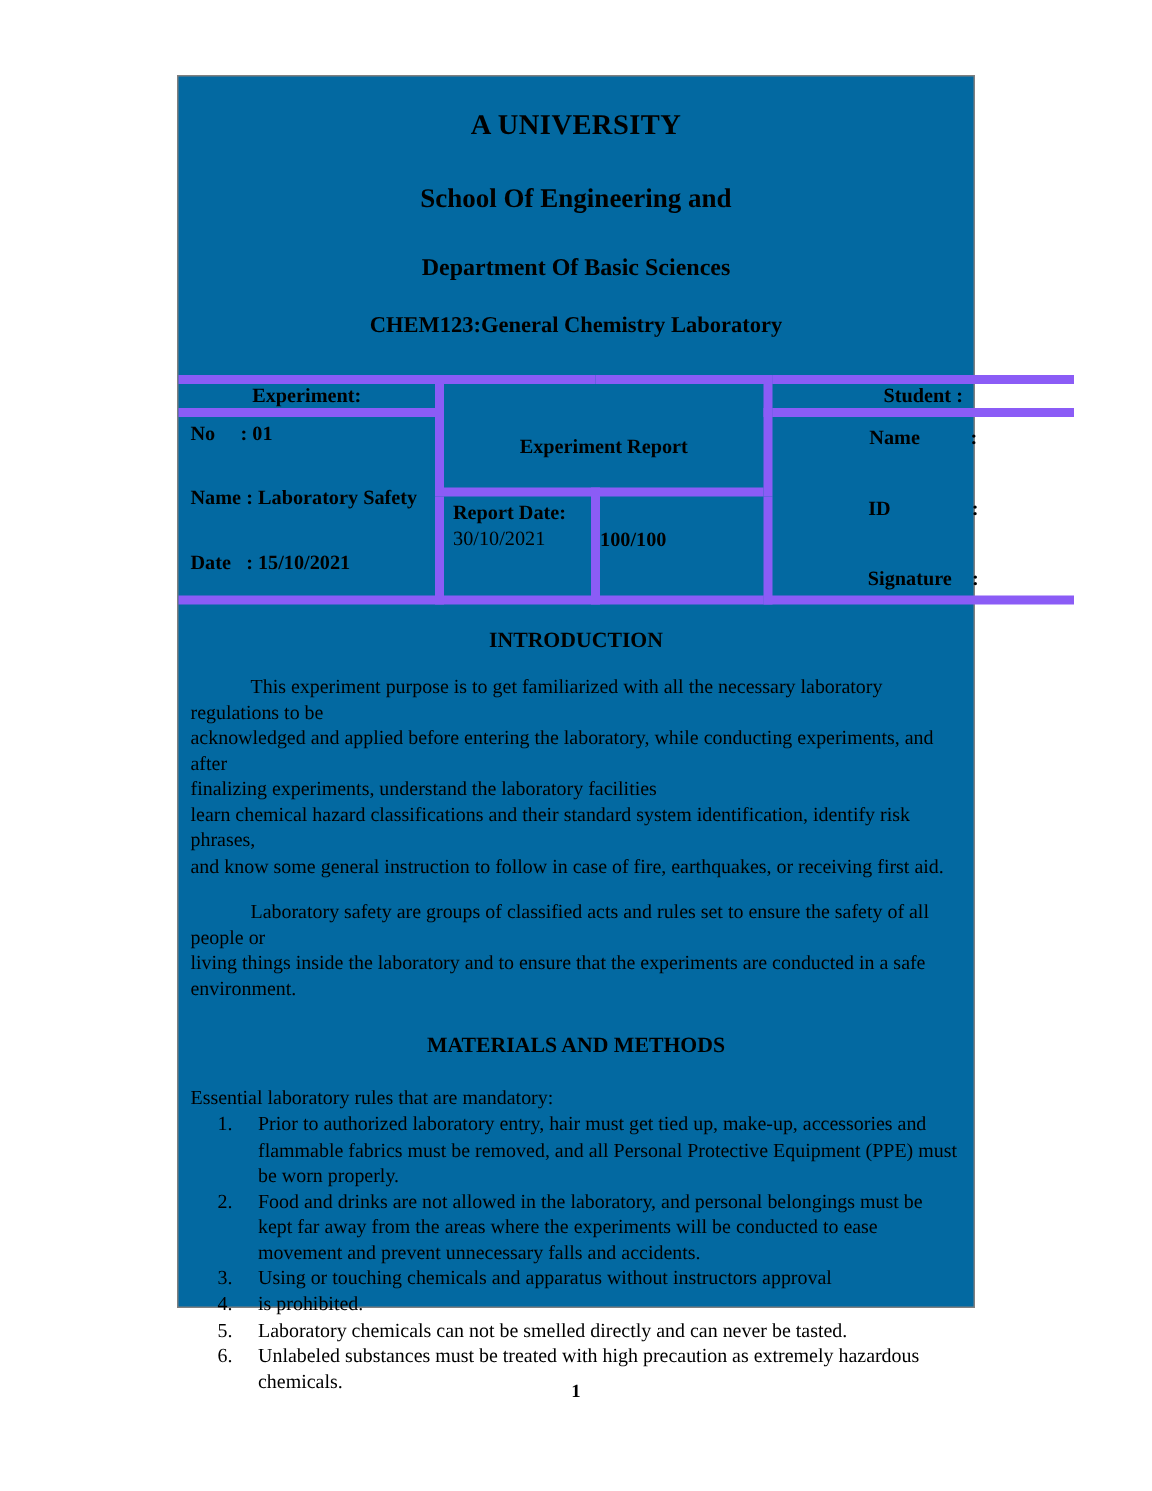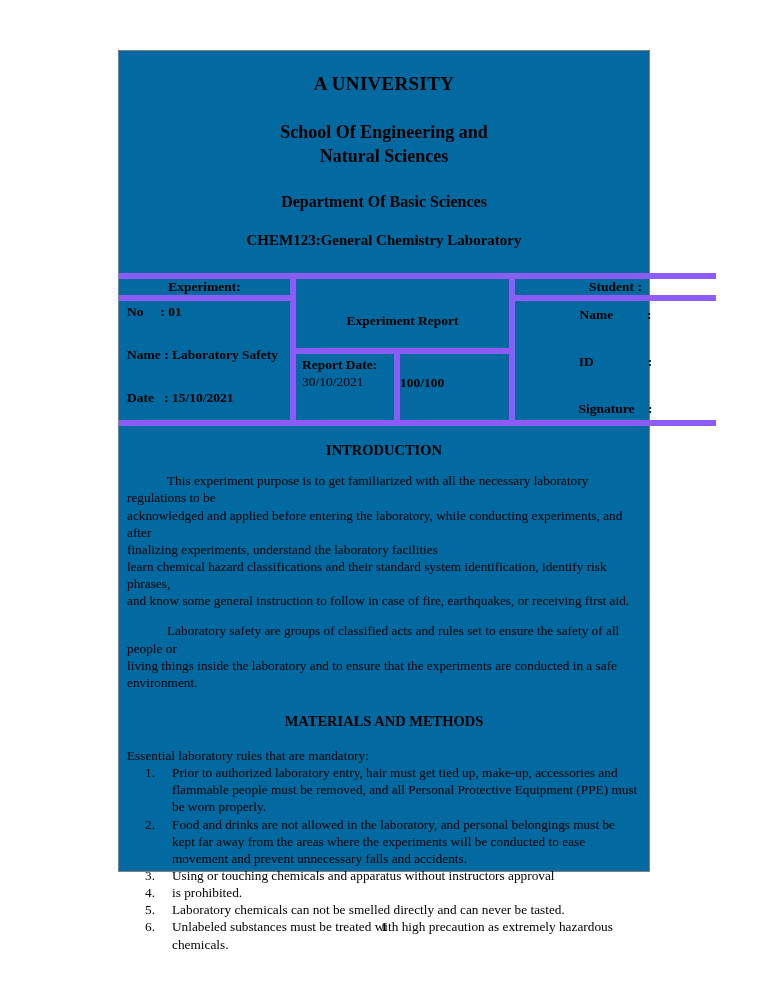--- a/index.html
+++ b/index.html
@@ -184,21 +184,20 @@
 </head>
 <body>
 
 <div id="page-frame">
   <div class="inner">
 
     <div class="title-block">
       <div class="univ-title">A UNIVERSITY</div>
       <div class="school-title">
         <div>School Of Engineering and</div>
-        <div>Natural Sciences</div>
       </div>
       <div class="dept-title">Department Of Basic Sciences</div>
       <div class="course-title">CHEM123:General Chemistry Laboratory</div>
     </div>
 
     <table class="info-table">
       <colgroup>
         <col style="width:174px">
         <col style="width:104px">
         <col style="width:115px">
@@ -250,21 +249,21 @@
       <span class="indent"></span><span>Laboratory safety are groups of classified acts and rules set to ensure the safety of all people or</span><br>
       <span>living things inside the laboratory and to ensure that the experiments are conducted in a safe</span><br>
       <span>environment.</span>
     </div>
 
     <div class="section-heading materials">MATERIALS AND METHODS</div>
 
     <div class="lead-in">Essential laboratory rules that are mandatory:</div>
 
     <ol class="rules">
-      <li><span class="num">1.</span><span>Prior to authorized laboratory entry, hair must get tied up, make-up, accessories and flammable people must be removed, and all Personal Protective Equipment (PPE) must be worn properly.</span></li>
+      <li><span class="num">1.</span><span>Prior to authorized laboratory entry, hair must get tied up, make-up, accessories and flammable fabrics must be removed, and all Personal Protective Equipment (PPE) must be worn properly.</span></li>
       <li><span class="num">2.</span><span>Food and drinks are not allowed in the laboratory, and personal belongings must be kept far away from the areas where the experiments will be conducted to ease movement and prevent unnecessary falls and accidents.</span></li>
       <li><span class="num">3.</span><span>Using or touching chemicals and apparatus without instructors approval</span></li>
       <li><span class="num">4.</span><span>is prohibited.</span></li>
       <li><span class="num">5.</span><span>Laboratory chemicals can not be smelled directly and can never be tasted.</span></li>
       <li><span class="num">6.</span><span>Unlabeled substances must be treated with high precaution as extremely hazardous chemicals.</span></li>
     </ol>
 
   </div>
 </div>
 

